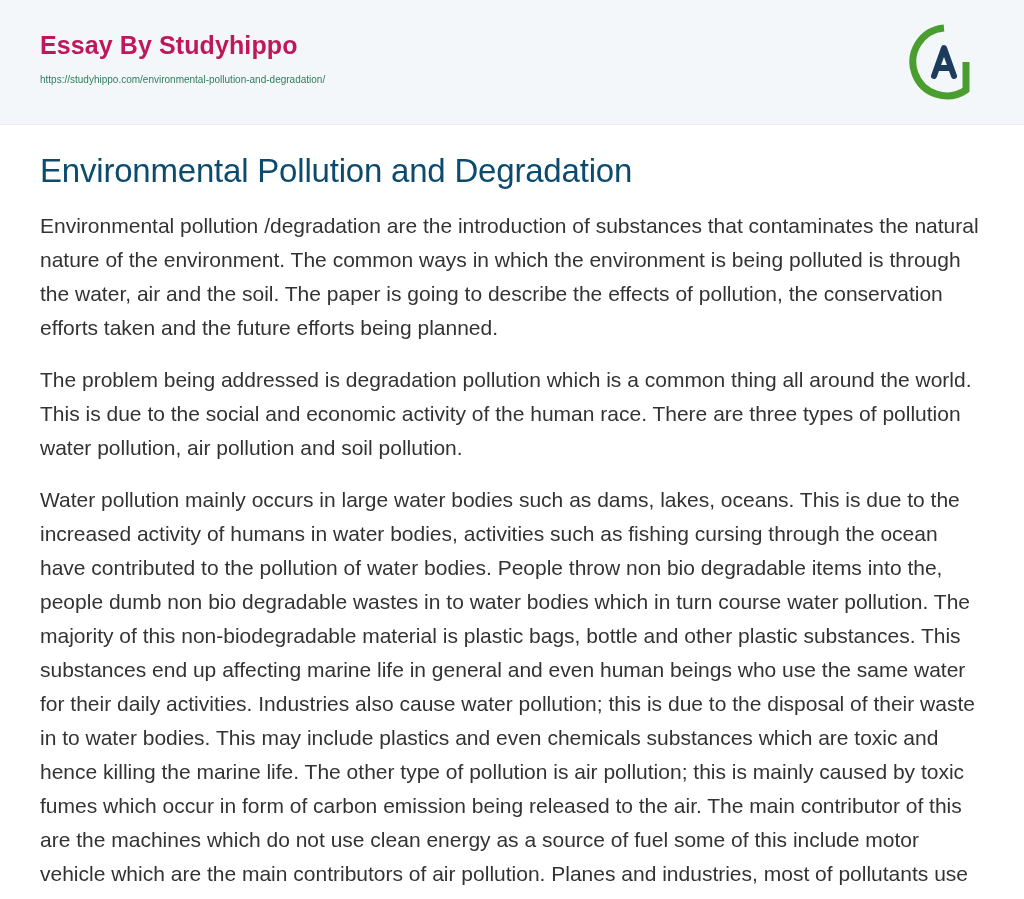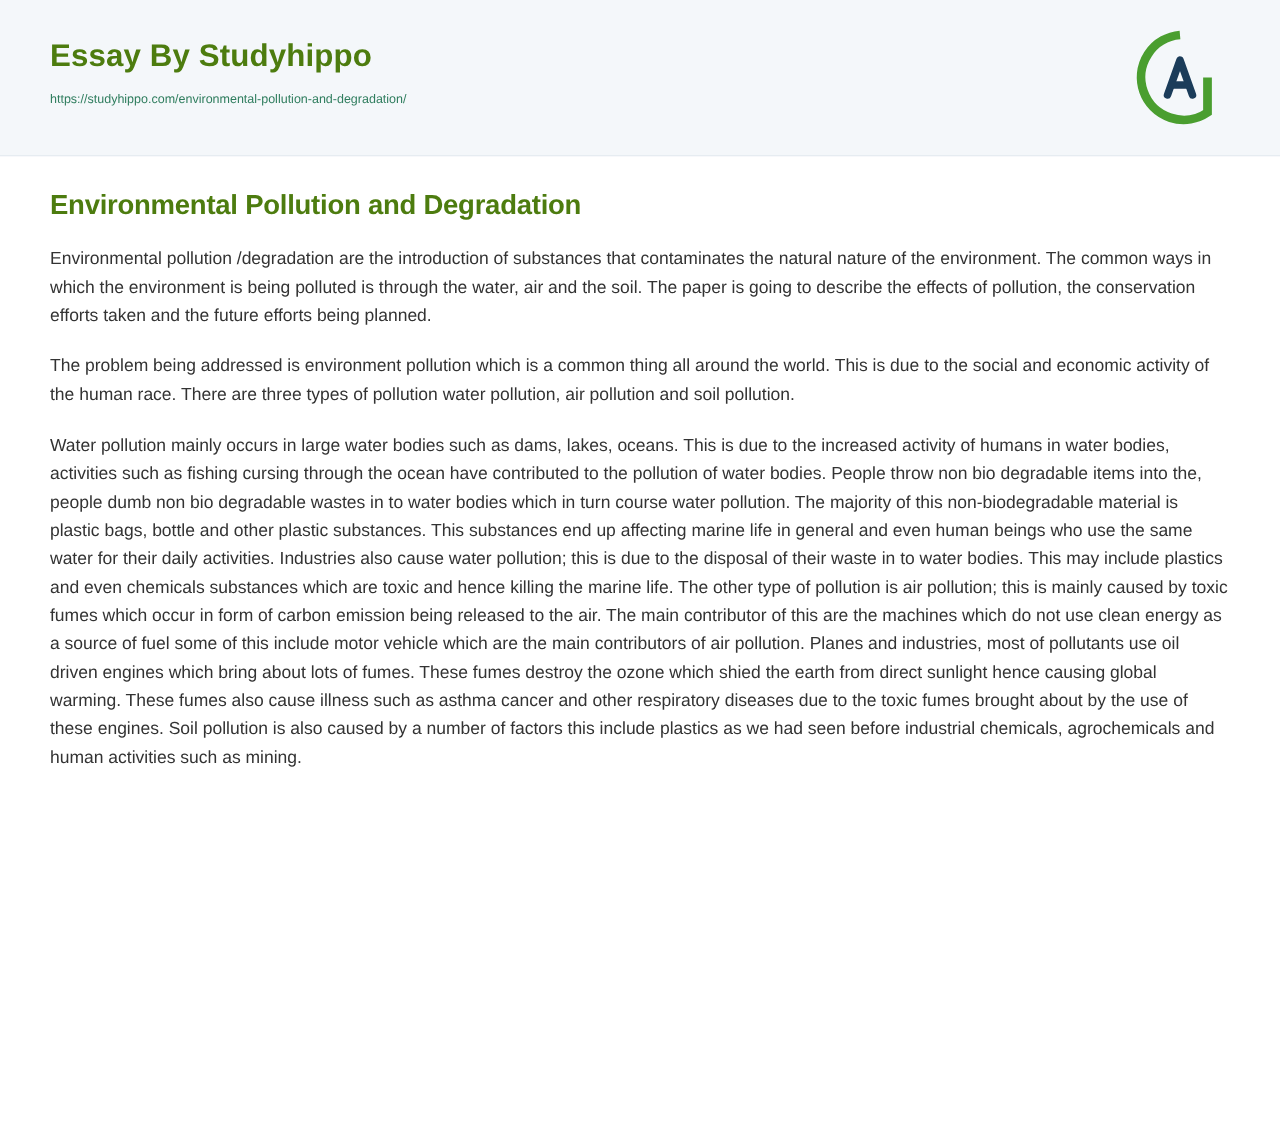--- a/index.html
+++ b/index.html
@@ -27,21 +27,21 @@
     height: 125px;
     background: #f4f7fa;
     border-bottom: 1px solid #e6ecf1;
     position: relative;
     box-sizing: border-box;
     padding: 30px 40px 0 40px;
   }
   .brand {
     font-size: 25px;
     font-weight: bold;
-    color: #4d7c0f;
+    color: #be185d;
     letter-spacing: 0.1px;
     line-height: 1.2;
   }
   .site-url {
     margin-top: 14px;
     font-size: 10px;
     color: #2f7d5e;
     text-decoration: none;
     display: inline-block;
   }
@@ -51,29 +51,29 @@
     top: 22px;
     width: 80px;
     height: 80px;
   }
 
   
   .content {
     padding: 26px 40px 0 40px;
   }
   .doc-title {
-    font-size: 22px;
-    font-weight: bold;
-    color: #4d7c0f;
+    font-size: 33px;
+    font-weight: normal;
+    color: #0c4a6e;
     letter-spacing: -0.2px;
     margin: 0 0 18px 0;
     line-height: 1.2;
   }
   .para {
-    font-size: 14px;
+    font-size: 21px;
     line-height: 1.62;
     color: #333333;
     margin: 0 0 18px 0;
     text-align: left;
   }
   .para:last-child {
     margin-bottom: 0;
   }
   .para .nowrapline {
     display: block;
@@ -94,18 +94,18 @@
         <path d="M30 54 L40 26 L50 54" fill="none" stroke="#1b3c5a" stroke-width="6" stroke-linecap="round" stroke-linejoin="round"></path>
         <path d="M34 46 L46 46" fill="none" stroke="#1b3c5a" stroke-width="6" stroke-linecap="round"></path>
       </svg>
     </div>
   </div>
 
   <div class="content">
     <h1 class="doc-title">Environmental Pollution and Degradation</h1>
 
     <p class="para">Environmental pollution /degradation are the introduction of substances that contaminates the natural nature of the environment. The common ways in which the environment is being polluted is through the water, air and the soil. The paper is going to describe the effects of pollution, the conservation efforts taken and the future efforts being planned.</p>
-    <p class="para">The problem being addressed is environment pollution which is a common thing all around the world. This is due to the social and economic  activity of the human race. There are three types of pollution water pollution, air pollution and soil pollution.</p>
+    <p class="para">The problem being addressed is degradation pollution which is a common thing all around the world. This is due to the social and economic  activity of the human race. There are three types of pollution water pollution, air pollution and soil pollution.</p>
     <p class="para">Water pollution mainly occurs in large water bodies such as dams, lakes, oceans. This is due to the increased activity of humans in water bodies, activities such as fishing cursing through the ocean have contributed to the pollution of water bodies. People throw non bio degradable items into the, people dumb non bio degradable wastes in to water bodies which in turn course water pollution. The majority of this non-biodegradable material is plastic bags, bottle and other plastic substances. This substances end up affecting marine life in general and even human beings who use the same water for their daily activities. Industries also cause water pollution; this is due to the disposal of their waste in to water bodies. This may include plastics and even chemicals substances which are toxic and hence killing the marine life. The other type of pollution is air pollution; this is mainly caused by toxic fumes which occur in form of carbon emission being released to the air. The main contributor of this are the machines which do not use clean energy as a source of fuel some of this include motor vehicle which are the main contributors of air pollution. Planes and industries, most of pollutants use oil driven engines which bring about lots of fumes. These fumes destroy the ozone which shied the earth from direct sunlight hence causing global warming. These fumes also cause illness such as asthma cancer and other respiratory diseases due to the toxic fumes brought about by the use of these engines. Soil pollution is also caused by a number of factors this include plastics as we had seen before industrial chemicals, agrochemicals and human activities such as mining.</p>
 
   </div>
 
 </div>
 
 </body></html>

